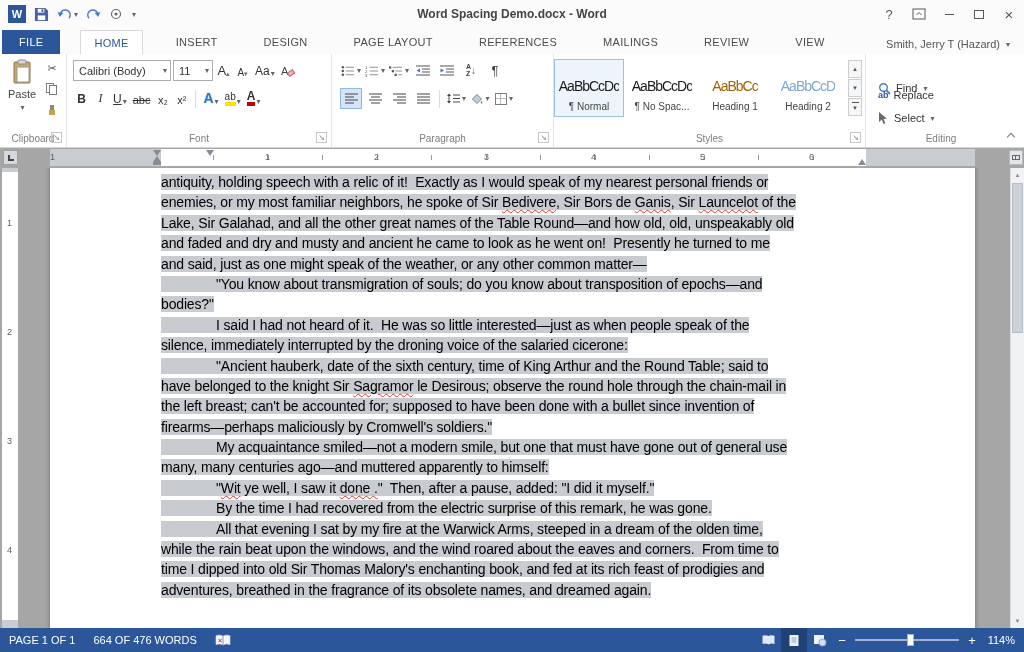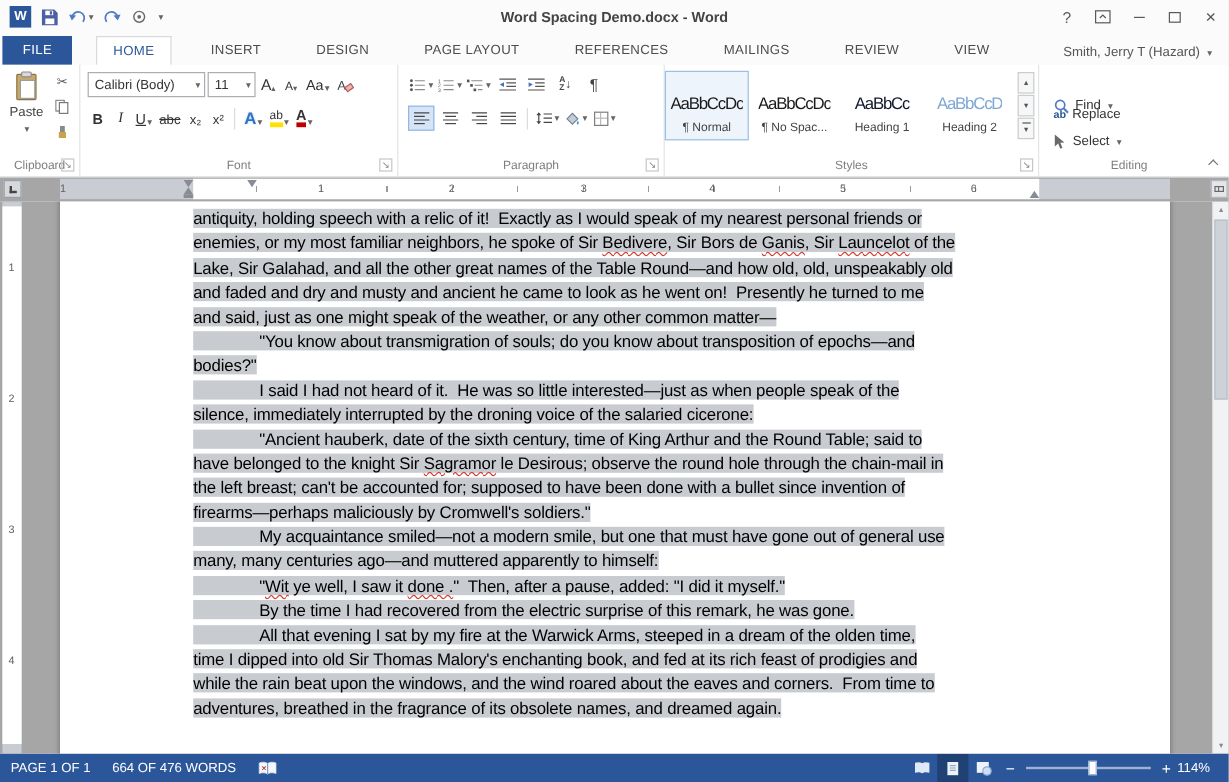--- a/index.html
+++ b/index.html
@@ -52,21 +52,21 @@
   .sorticon { display:inline-flex; align-items:center; }
   .sortlet { display:inline-flex; flex-direction:column; font-size:7px; line-height:6.5px; color:#444; font-weight:bold; }
   .sortarr { font-size:10px; color:#444; }
   .bordericon { display:inline-block; width:12px; height:12px; border:1px solid #7e7e7e;
     background: linear-gradient(#b9b9b9,#b9b9b9) center/100% 1px no-repeat,
                 linear-gradient(#b9b9b9,#b9b9b9) center/1px 100% no-repeat; }
   .stylecards { position:absolute; left:0; top:5px; display:flex; gap:3px; }
   .scard { width:70px; height:58px; border:1px solid transparent; background:#fff; display:flex; flex-direction:column; align-items:center; justify-content:flex-end; padding-bottom:4px; overflow:hidden; }
   .scard.selected { border-color:#9ac0e8; background:#eef4fb; }
   .sprev { font-size:14px; color:#1a1a1a; letter-spacing:-1px; margin-bottom:7px; white-space:nowrap; max-width:64px; overflow:hidden; }
-  .sprev.h1 { color:#0f172a; } .sprev.h2 { color:#7fa7d4; }
+  .sprev.h1 { color:#a16207; } .sprev.h2 { color:#7fa7d4; }
   .sname { font-size:10px; color:#444; white-space:nowrap; }
   .srail { position:absolute; right:3px; top:6px; width:14px; display:flex; flex-direction:column; gap:1px; }
   .srbtn { height:18px; border:1px solid #ccc; background:#f6f7f8; color:#555; font-size:7px; display:flex; flex-direction:column; align-items:center; justify-content:center; }
   .morebar { width:7px; height:1px; background:#555; margin-bottom:1px; }
   .erow { position:absolute; left:12px; height:20px; display:flex; align-items:center; gap:5px; font-size:11px; color:#333; }
   .abicon { font-size:9px; color:#2b579a; font-weight:bold; }
   .collapse { position:absolute; right:8px; bottom:6px; width:10px; height:10px; }
   .collapse::before { content:""; position:absolute; left:2px; top:3px; width:5px; height:5px; border-left:1.5px solid #777; border-top:1.5px solid #777; transform:rotate(45deg); }
 
   
@@ -102,21 +102,21 @@
   
   .statusbar { height:24px; background:#2b579a; color:#fff; display:flex; align-items:center; font-size:11px; }
   .sitem { padding:0 9px; height:100%; display:flex; align-items:center; gap:4px; white-space:nowrap; }
   .sright { margin-left:auto; display:flex; align-items:center; height:100%; padding-right:5px; }
   .vbtn { width:26px; height:100%; display:flex; align-items:center; justify-content:center; }
   .vbtn.active { background:rgba(0,0,0,.25); }
   .zbtn { width:18px; text-align:center; font-size:13px; }
   .track { width:104px; height:2px; background:rgba(255,255,255,.55); position:relative; margin:0 4px; }
   .notch { position:absolute; left:50%; top:-3px; width:1px; height:8px; background:rgba(255,255,255,.55); }
   .thumb { position:absolute; left:52px; top:-5px; width:7px; height:12px; background:#fdfdfd; border:1px solid #9db3d4; }
-  .zoomlabel { width:38px; text-align:left; padding-right:4px; }
+  .zoomlabel { width:38px; text-align:right; padding-right:4px; }
 </style>
 </head>
 <body>
 
 <div class="win">
 
   <div class="titlebar">
     <div class="qat">
       <span class="wlogo">W</span>
       <span class="qbtn">
@@ -525,22 +525,22 @@
           <div class="line"><span class="sel">silence, immediately interrupted by the droning voice of the salaried cicerone:</span></div>
           <div class="line"><span class="sel">	"Ancient hauberk, date of the sixth century, time of King Arthur and the Round Table; said to</span></div>
           <div class="line"><span class="sel">have belonged to the knight Sir <span class="misspell">Sagramor</span> le Desirous; observe the round hole through the chain-mail in</span></div>
           <div class="line"><span class="sel">the left breast; can't be accounted for; supposed to have been done with a bullet since invention of</span></div>
           <div class="line"><span class="sel">firearms—perhaps maliciously by Cromwell's soldiers."</span></div>
           <div class="line"><span class="sel">	My acquaintance smiled—not a modern smile, but one that must have gone out of general use</span></div>
           <div class="line"><span class="sel">many, many centuries ago—and muttered apparently to himself:</span></div>
           <div class="line"><span class="sel">	"<span class="misspell">Wit</span> ye well, I saw it <span class="misspell">done .</span>"  Then, after a pause, added: "I did it myself."</span></div>
           <div class="line"><span class="sel">	By the time I had recovered from the electric surprise of this remark, he was gone.</span></div>
           <div class="line"><span class="sel">	All that evening I sat by my fire at the Warwick Arms, steeped in a dream of the olden time,</span></div>
+          <div class="line"><span class="sel">while the rain beat upon the windows, and the wind roared about the eaves and corners.  From time to</span></div>
           <div class="line"><span class="sel">time I dipped into old Sir Thomas Malory's enchanting book, and fed at its rich feast of prodigies and</span></div>
-          <div class="line"><span class="sel">while the rain beat upon the windows, and the wind roared about the eaves and corners.  From time to</span></div>
           <div class="line"><span class="sel">adventures, breathed in the fragrance of its obsolete names, and dreamed again.</span></div>
         </div>
     </div>
 
     <div class="scrollbar">
       <span class="sb-arrow">▴</span>
       <span class="sb-thumb"></span>
       <span class="sb-arrow down">▾</span>
     </div>
   </div>

